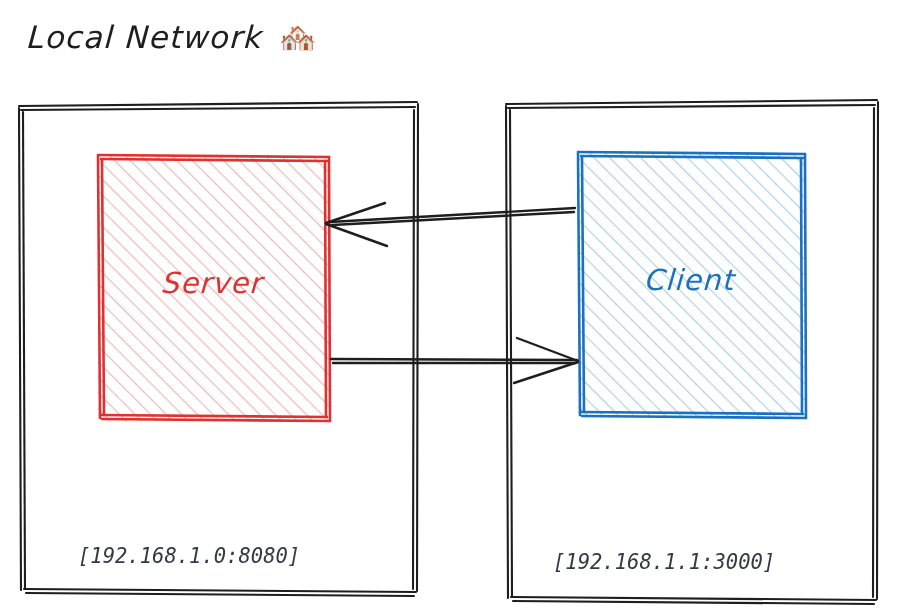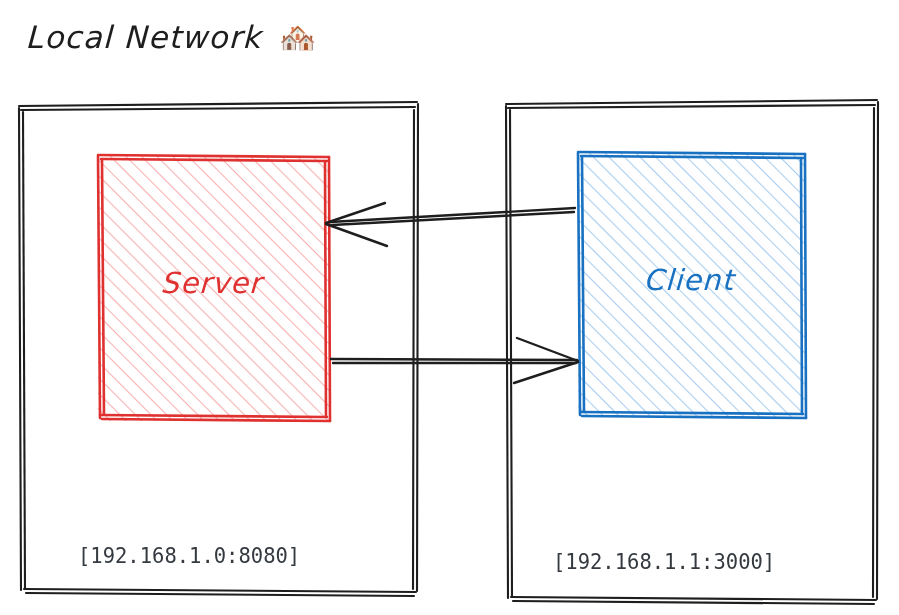--- a/index.html
+++ b/index.html
@@ -79,21 +79,21 @@
   .host-block {
     position: absolute;
     font-family: "DejaVu Sans Mono", monospace;
     font-size: 20.5px;
     color: #343a40;
     line-height: 1.62;
     white-space: pre;
   }
   .host-block.left { left: 78px; top: 474px; }
   .host-block.right { left: 553px; top: 480px; }
-  .host-line { display: block; }
+  .host-line { display: block; font-style: italic; }
 </style>
 </head>
 <body>
 
 <div id="canvas-root">
 
   <svg class="scene" viewBox="0 0 899 615">
     <defs>
       <pattern id="hatch-red" width="11" height="11" patternTransform="rotate(-45)" patternUnits="userSpaceOnUse">
         <line x1="0" y1="0" x2="0" y2="11" stroke="#f7b1b1" stroke-width="2.2"></line>

